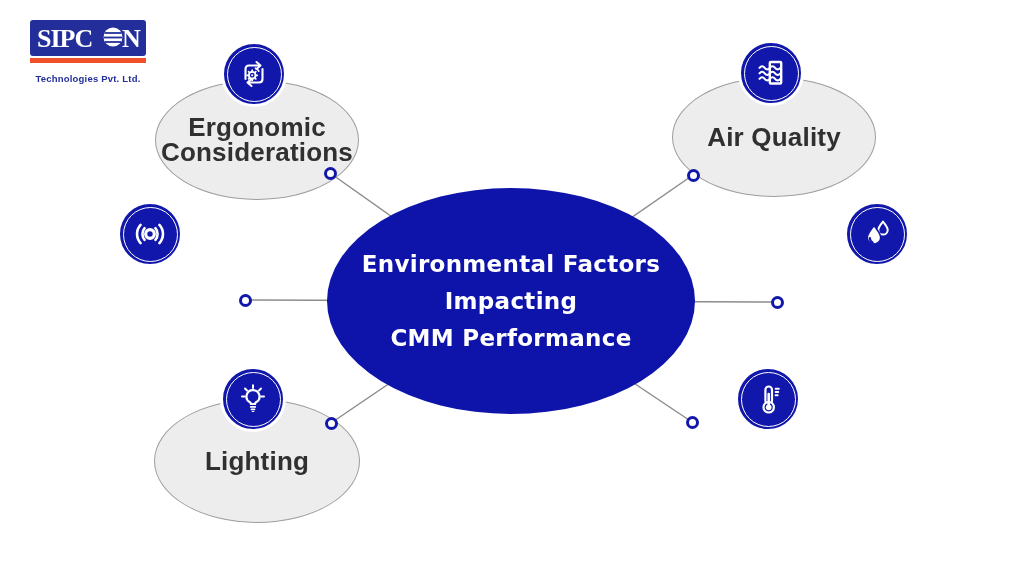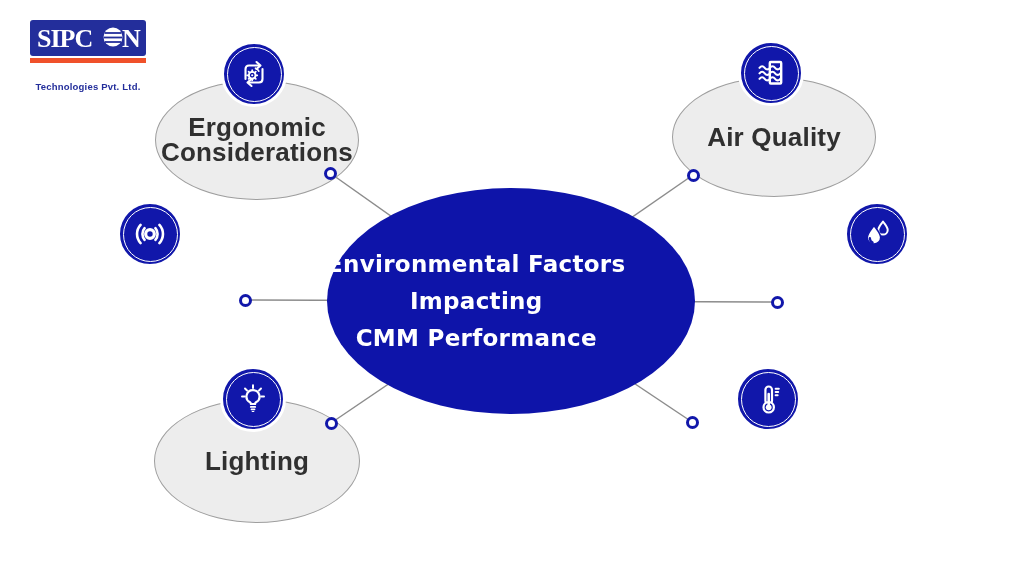--- a/index.html
+++ b/index.html
@@ -29,21 +29,21 @@
   }
   .bubble-label{
     font-weight:700;font-size:26px;line-height:25px;color:var(--text-dark);
     letter-spacing:.2px;
   }
   .bubble-label span{display:block;}
 
   .center-ellipse{
     position:absolute;z-index:2;left:327px;top:188px;width:368px;height:226px;
     border-radius:50%;background:var(--primary-blue);
-    display:flex;align-items:center;text-align:center;
+    display:flex;align-items:center;justify-content:center;text-align:center;
   }
   .center-label{
     font-family:"DejaVu Sans", sans-serif;font-weight:700;color:#ffffff;
     font-size:23px;line-height:37px;letter-spacing:.3px;
   }
   .center-label span{display:block;}
 
   .badge{
     position:absolute;z-index:3;width:60px;height:60px;border-radius:50%;
     background:var(--badge-blue);border:3px solid #ffffff;
@@ -60,21 +60,21 @@
     border:3px solid var(--badge-blue);background:#ffffff;border-radius:50%;
   }
 
   .logo{position:absolute;z-index:5;left:30px;top:20px;width:116px;}
   .logo-rect{
     width:116px;height:36px;background:var(--logo-blue);border-radius:3px;
     display:flex;align-items:center;justify-content:flex-end;
   }
   .logo-bar{width:116px;height:5px;background:var(--logo-orange);margin-top:2px;}
   .logo-tagline{
-    margin-top:18px;text-align:center;font-size:9.5px;font-weight:700;
+    margin-top:10px;text-align:center;font-size:9.5px;font-weight:700;
     color:var(--logo-blue);letter-spacing:.2px;white-space:nowrap;
   }
   .wm{stroke:#fff;fill:none;stroke-linecap:round;stroke-linejoin:round;}
   .wf{fill:#fff;stroke:none;}
   .bluestroke{stroke:var(--badge-blue);fill:none;stroke-linecap:round;}
 </style>
 </head>
 <body>
 
 <div class="canvas">

